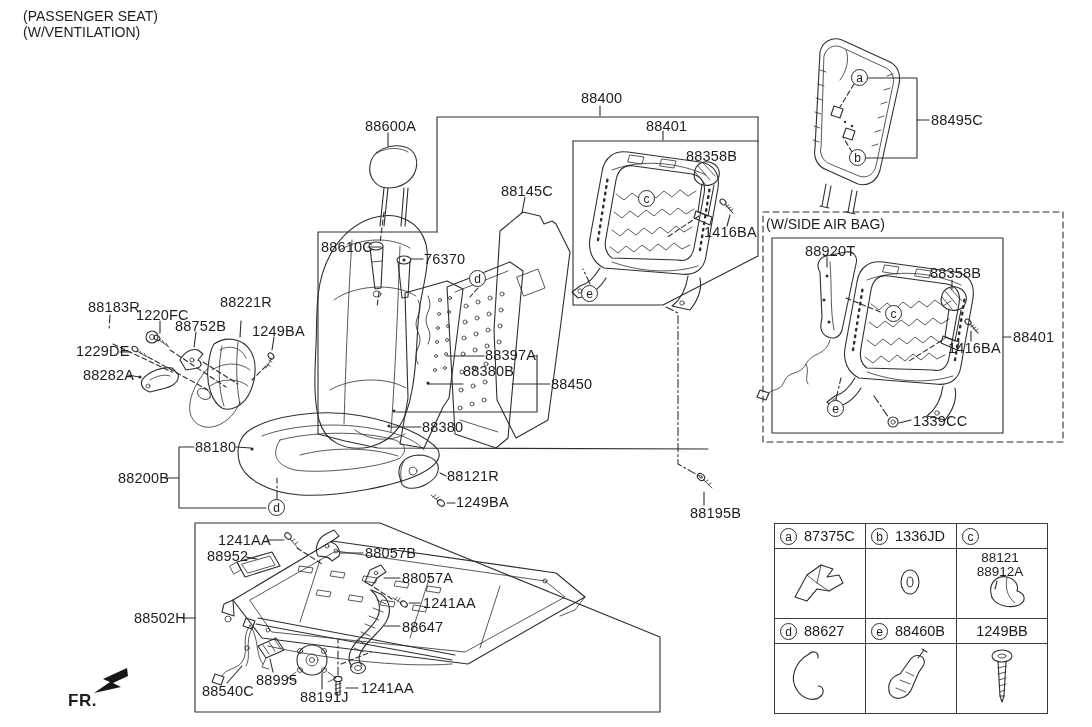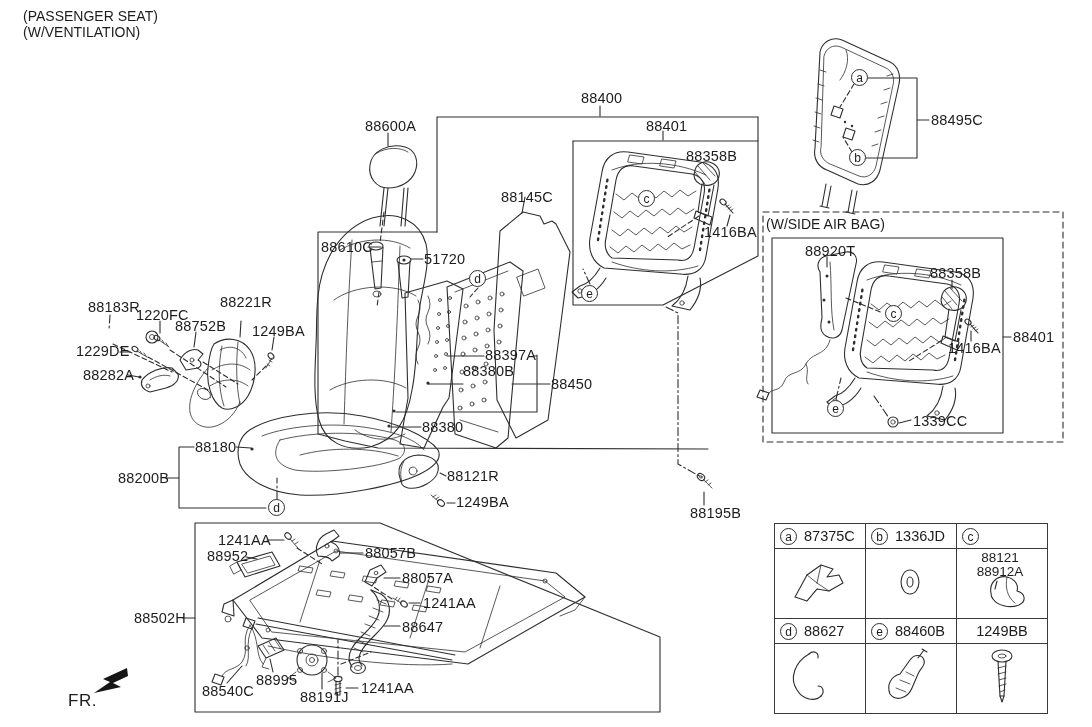--- a/index.html
+++ b/index.html
@@ -12,21 +12,21 @@
   #art .dashdot{stroke-dasharray:8 3 2 3;}
   #art .boxdash{stroke-dasharray:6 4;}
   #art .dot{fill:#2e2e2e;stroke:none;}
   #art .blk{fill:#161616;stroke:none;}
   #art .thin{stroke-width:0.8;}
   #art .holes{stroke-width:2.4;stroke-dasharray:1.6 5;}
   .lbl{position:absolute;font-size:14.5px;line-height:15px;white-space:nowrap;letter-spacing:.2px;}
   .ttl{position:absolute;font-size:14px;line-height:16px;white-space:nowrap;}
   .co{position:absolute;width:17px;height:17px;border:1.3px solid #2e2e2e;border-radius:50%;
       background:#fff;font-size:12px;line-height:16px;text-align:center;box-sizing:border-box;}
-  .fr{position:absolute;font-size:17px;font-weight:normal;letter-spacing:.5px;}
+  .fr{position:absolute;font-size:17px;font-weight:bold;letter-spacing:.5px;}
   table.ref{position:absolute;left:774px;top:523px;border-collapse:collapse;table-layout:fixed;}
   table.ref td{border:1.3px solid #3a3a3a;padding:0;font-size:14.5px;vertical-align:middle;}
   td.hd{height:24px;}
   td.bd1{height:68px;margin-left:36px;} td.bd2{height:67px;}
   .hdflex{display:flex;align-items:center;gap:7px;padding-left:5px;}
   .hdflex .co2{position:static;flex:0 0 auto;width:17px;height:17px;border:1.3px solid #2e2e2e;
       border-radius:50%;background:#fff;font-size:12px;line-height:16px;text-align:center;box-sizing:border-box;}
   .ctr{text-align:center;}
   .cellc{position:relative;height:100%;}
   .cparts{position:absolute;left:0;right:4px;top:2px;text-align:center;font-size:13.5px;line-height:14px;}
@@ -359,23 +359,23 @@
 </svg>
 
 <div class="ttl" style="left:23px;top:8px">(PASSENGER SEAT)</div>
 <div class="ttl" style="left:23px;top:24px">(W/VENTILATION)</div>
 
 <div class="lbl" style="left:365px;top:119px">88600A</div>
 <div class="lbl" style="left:581px;top:91px">88400</div>
 <div class="lbl" style="left:646px;top:119px">88401</div>
 <div class="lbl" style="left:686px;top:149px">88358B</div>
 <div class="lbl" style="left:704px;top:225px">1416BA</div>
-<div class="lbl" style="left:501px;top:190px">88145C</div>
+<div class="lbl" style="left:501px;top:184px">88145C</div>
 <div class="lbl" style="left:321px;top:240px">88610C</div>
-<div class="lbl" style="left:424px;top:252px">51720</div>
+<div class="lbl" style="left:424px;top:252px">76370</div>
 
 <div class="lbl" style="left:88px;top:300px">88183R</div>
 <div class="lbl" style="left:136px;top:308px">1220FC</div>
 <div class="lbl" style="left:175px;top:319px">88752B</div>
 <div class="lbl" style="left:220px;top:295px">88221R</div>
 <div class="lbl" style="left:252px;top:324px">1249BA</div>
 <div class="lbl" style="left:76px;top:344px">1229DE</div>
 <div class="lbl" style="left:83px;top:368px">88282A</div>
 
 <div class="lbl" style="left:485px;top:348px">88397A</div>

